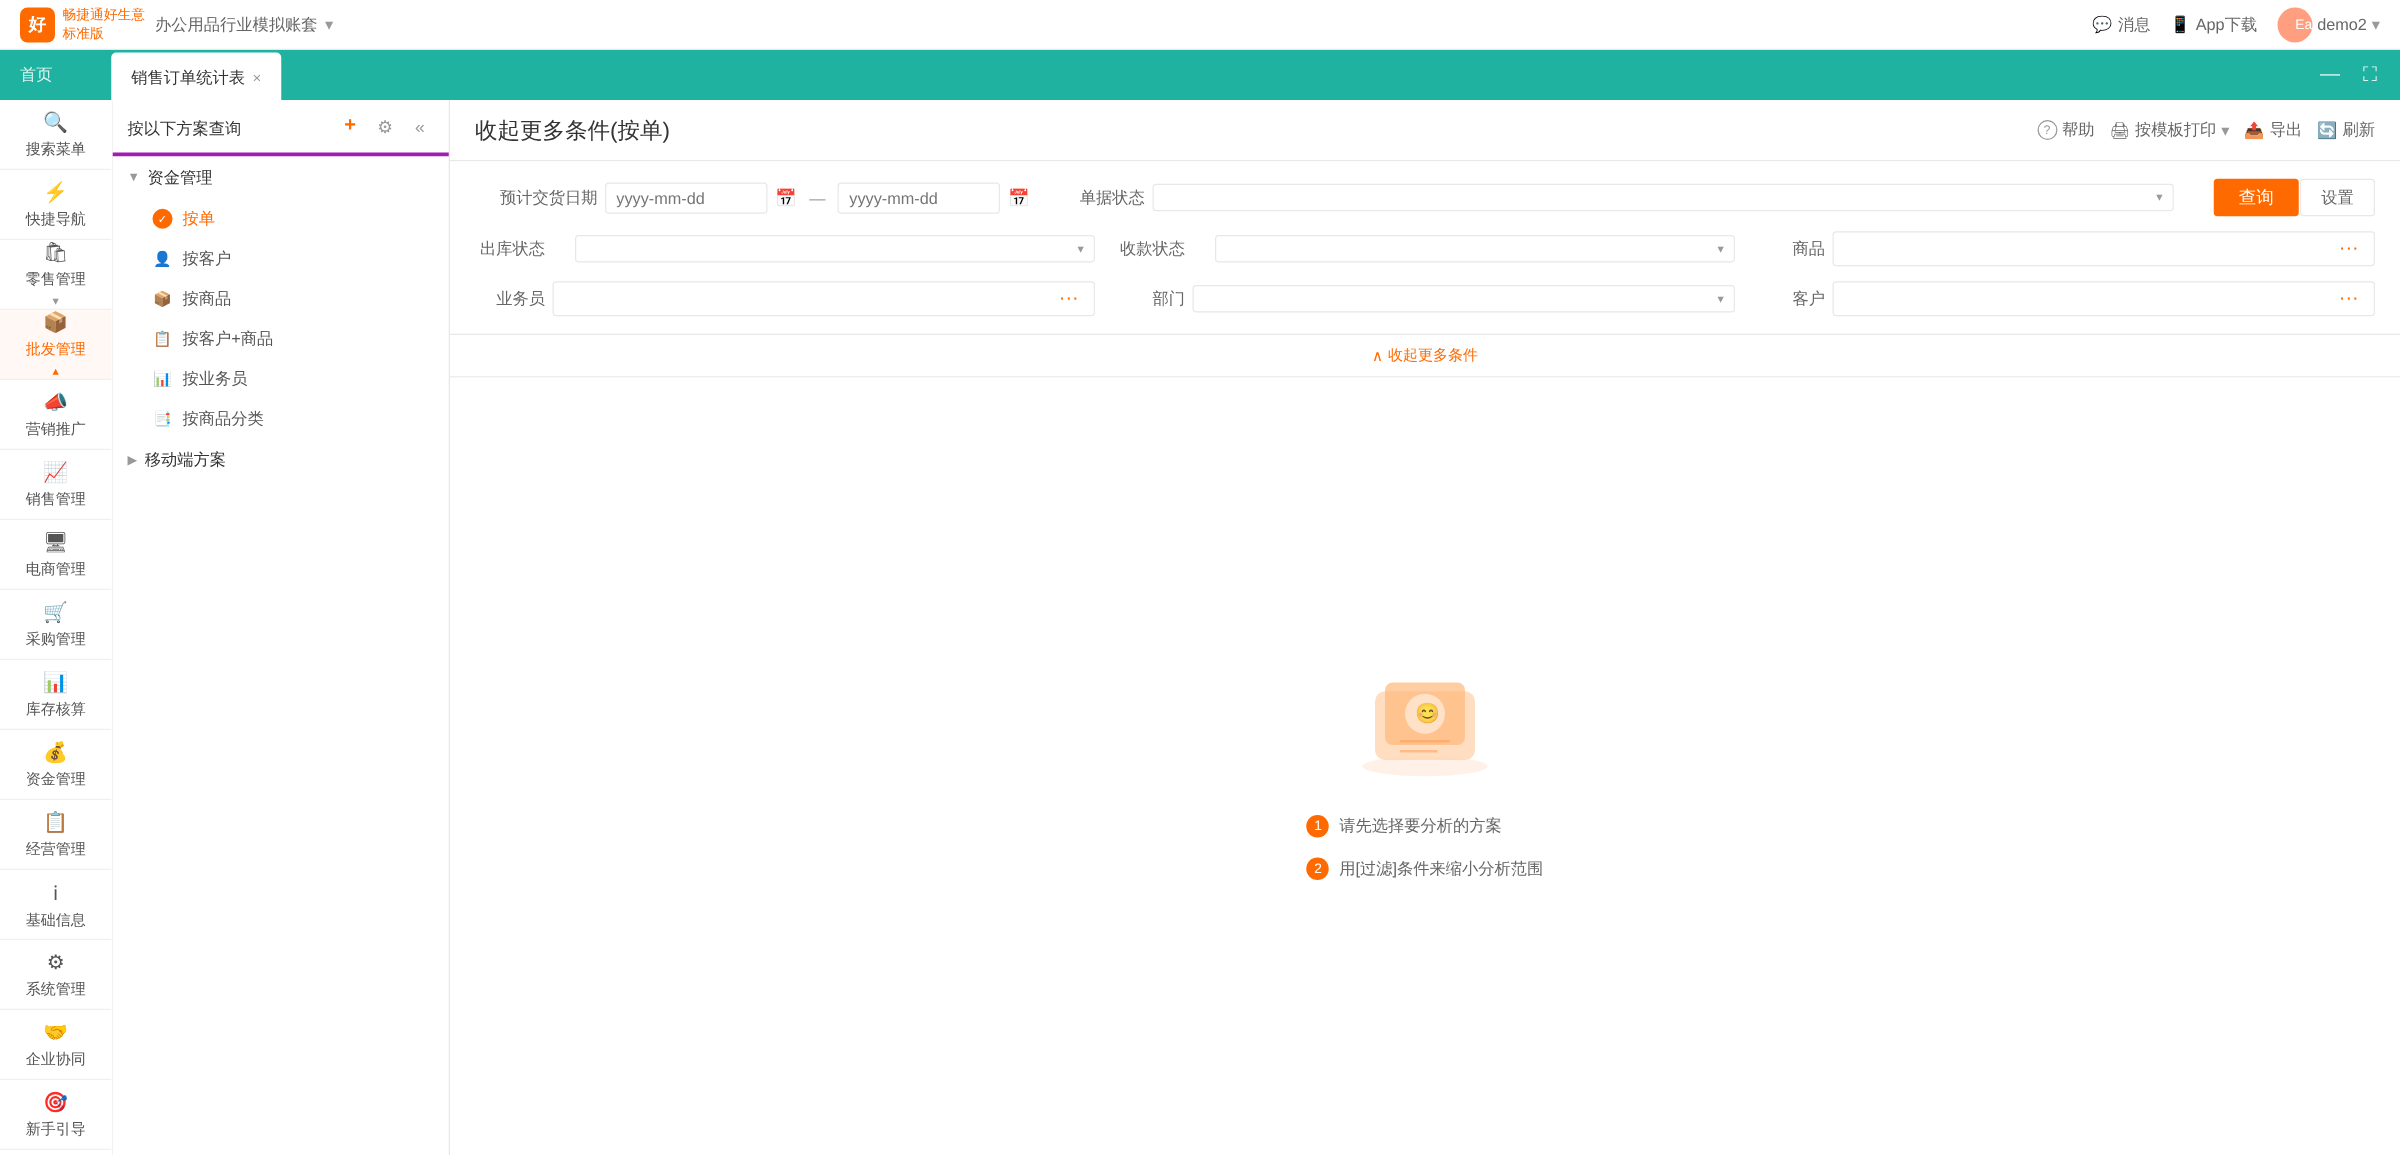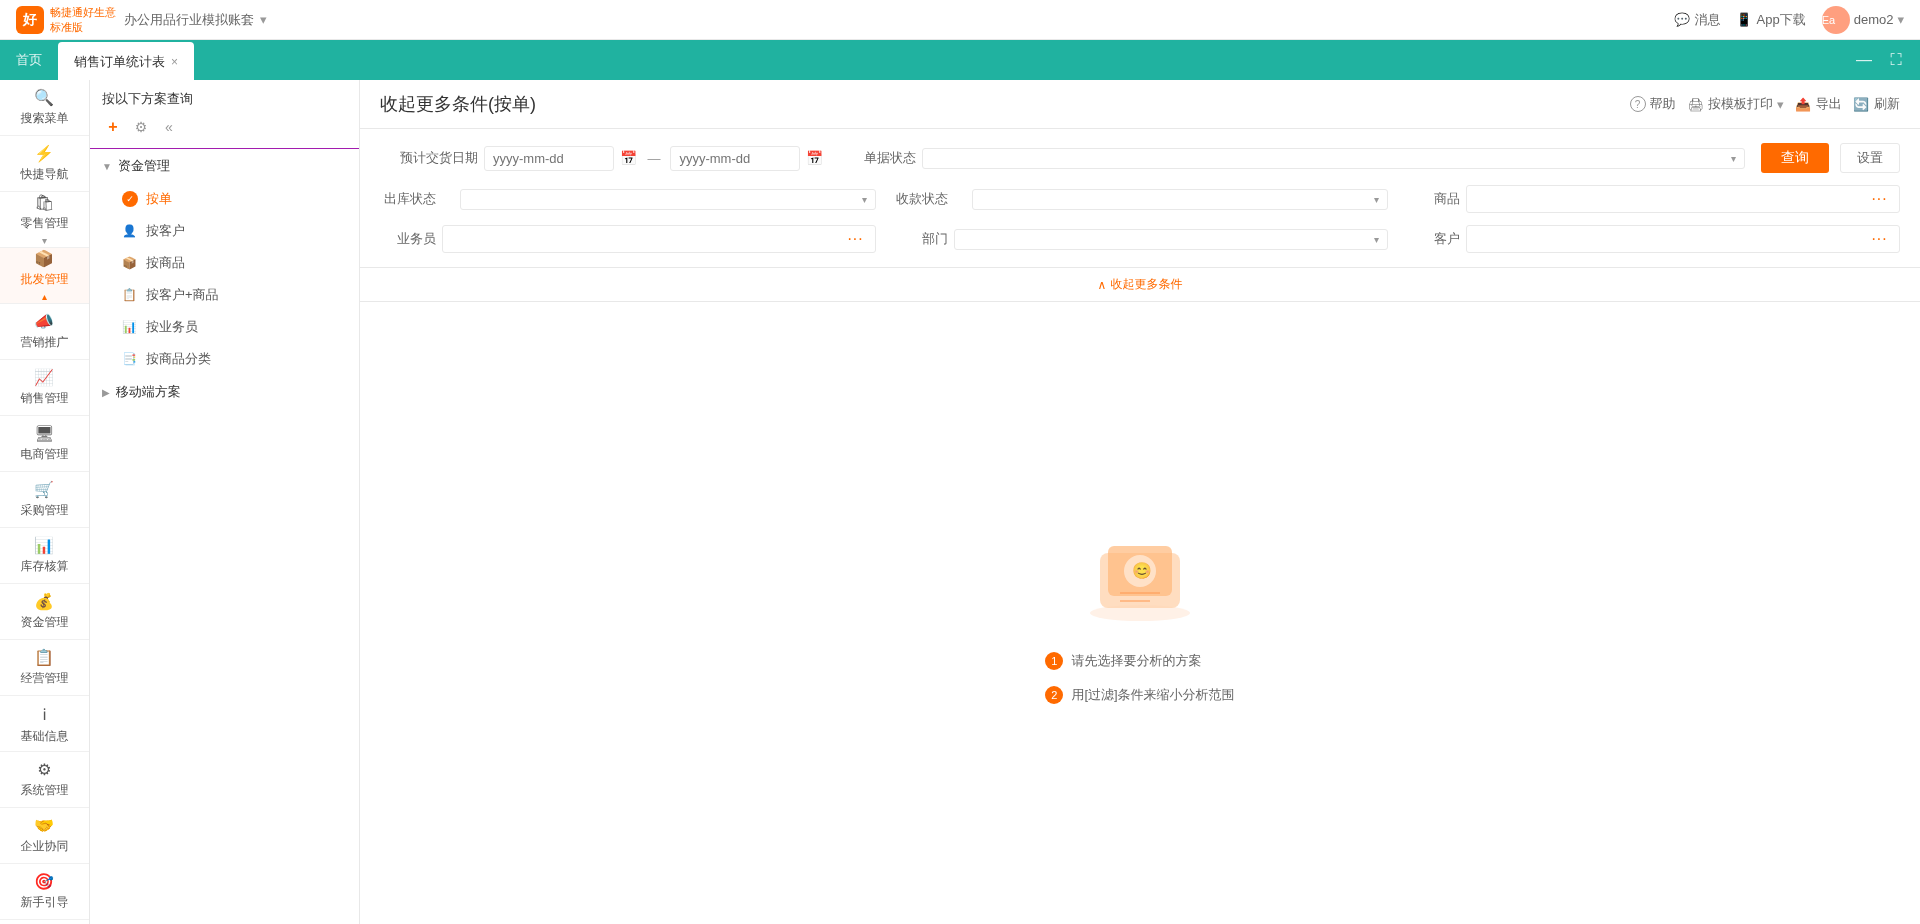--- a/index.html
+++ b/index.html
@@ -7,47 +7,47 @@
 
     
     .top-bar { height: 40px; background: #fff; display: flex; align-items: center; justify-content: space-between; padding: 0 16px; border-bottom: 1px solid #e8e8e8; flex-shrink: 0; }
     .top-bar-left { display: flex; align-items: center; gap: 8px; }
     .logo-area { display: flex; align-items: center; gap: 6px; }
     .logo-icon { width: 28px; height: 28px; background: #ff6a00; border-radius: 6px; display: flex; align-items: center; justify-content: center; color: #fff; font-size: 14px; font-weight: bold; }
     .logo-text { font-size: 11px; color: #ff6a00; line-height: 1.3; }
     .top-center { display: flex; align-items: center; gap: 6px; color: #666; font-size: 13px; }
     .top-bar-right { display: flex; align-items: center; gap: 16px; color: #666; font-size: 13px; }
     .top-bar-right-item { display: flex; align-items: center; gap: 4px; cursor: pointer; }
-    .avatar { width: 28px; height: 28px; border-radius: 50%; background: #ff9f7f; display: flex; align-items: center; justify-content: flex-start; color: #fff; font-size: 12px; overflow: hidden; }
+    .avatar { width: 28px; height: 28px; border-radius: 50%; background: #ff9f7f; display: flex; align-items: center; justify-content: flex-end; color: #fff; font-size: 12px; overflow: hidden; }
 
     
     .tab-bar { height: 40px; background: #20b2a0; display: flex; align-items: center; padding: 0 0; flex-shrink: 0; }
     .tab-item { height: 40px; display: flex; align-items: center; padding: 0 16px; cursor: pointer; color: rgba(255,255,255,0.85); font-size: 13px; gap: 6px; }
     .tab-item.home { background: transparent; }
-    .tab-item.active { background: #fff; color: #333; border-radius: 4px 4px 0 0; margin-top: 4px; }
+    .tab-item.active { background: #fff; color: #333; border-radius: 4px 4px 0 0; margin-top: 4px; margin-left: 31px; }
     .tab-item .tab-close { color: #999; font-size: 12px; cursor: pointer; }
     .tab-bar-right { margin-left: auto; display: flex; align-items: center; gap: 8px; padding-right: 12px; }
     .tab-bar-btn { color: rgba(255,255,255,0.85); font-size: 16px; cursor: pointer; width: 24px; height: 24px; display: flex; align-items: center; justify-content: center; }
 
     
     .main-layout { display: flex; flex: 1; overflow: hidden; }
 
     
     .sidebar { width: 90px; background: #fff; border-right: 1px solid #e8e8e8; display: flex; flex-direction: column; overflow-y: auto; flex-shrink: 0; }
     .sidebar-item { display: flex; flex-direction: column; align-items: center; justify-content: center; padding: 12px 4px; cursor: pointer; color: #555; font-size: 12px; gap: 4px; border-bottom: 1px solid #f0f0f0; min-height: 56px; }
     .sidebar-item .si-icon { font-size: 16px; }
     .sidebar-item .si-label { font-size: 12px; text-align: center; line-height: 1.3; }
     .sidebar-item .si-arrow { font-size: 10px; color: #999; }
 
     
     .content-area { flex: 1; display: flex; overflow: hidden; }
 
     
     .scheme-panel { width: 270px; background: #fff; border-right: 1px solid #e8e8e8; display: flex; flex-direction: column; flex-shrink: 0; }
-    .scheme-header { display: flex; align-items: flex-start; padding: 10px 12px; gap: 8px; border-bottom: 1px solid #a21caf; flex-direction: column; }
+    .scheme-header { display: flex; align-items: flex-end; padding: 10px 12px; gap: 8px; border-bottom: 3px solid #a21caf; }
     .scheme-header-title { font-size: 13px; color: #333; flex: 1; }
     .scheme-header-icons { display: flex; align-items: center; gap: 6px; }
     .scheme-header-icon { width: 22px; height: 22px; display: flex; align-items: center; justify-content: center; cursor: pointer; color: #999; font-size: 14px; border-radius: 3px; }
     .scheme-section { padding: 0; }
     .scheme-section-header { display: flex; align-items: center; padding: 8px 12px; gap: 6px; color: #333; font-size: 13px; cursor: pointer; }
     .scheme-item { display: flex; align-items: center; padding: 7px 12px 7px 32px; cursor: pointer; color: #555; font-size: 13px; gap: 8px; }
     .scheme-item.active { color: #ff6a00; font-weight: 500; }
     .scheme-item .si-dot { width: 16px; height: 16px; border-radius: 50%; background: #ff6a00; display: flex; align-items: center; justify-content: center; color: #fff; font-size: 9px; flex-shrink: 0; }
     .scheme-item .si-icon2 { width: 16px; height: 16px; display: flex; align-items: center; justify-content: center; color: #aaa; font-size: 12px; }
     .scheme-section2-header { display: flex; align-items: center; padding: 8px 12px; gap: 6px; color: #333; font-size: 13px; cursor: pointer; }
@@ -305,21 +305,21 @@
           </div>
 
           <div style="display:flex;align-items:center;gap:6px;margin-left:20px;flex:1;">
             <span class="filter-label">单据状态</span>
             <div class="filter-select-container" style="flex:1;">
               <span class="fs-placeholder" style="color:#bbb;flex:1;"></span>
               <span class="chevron-down">▾</span>
             </div>
           </div>
 
-          <div style="display:flex;gap:11px;flex-shrink:0;">
+          <div style="display:flex;gap:1px;flex-shrink:0;margin-left:16px;">
             <button class="btn-query">查询</button>
             <button class="btn-settings">设置</button>
           </div>
         </div>
 
         <div class="filter-row">
           <div style="display:flex;align-items:center;gap:24px;flex:1;">
             <span class="filter-label">出库状态</span>
             <div class="filter-select-container" style="flex:1;">
               <span style="flex:1;color:#bbb;"></span>

